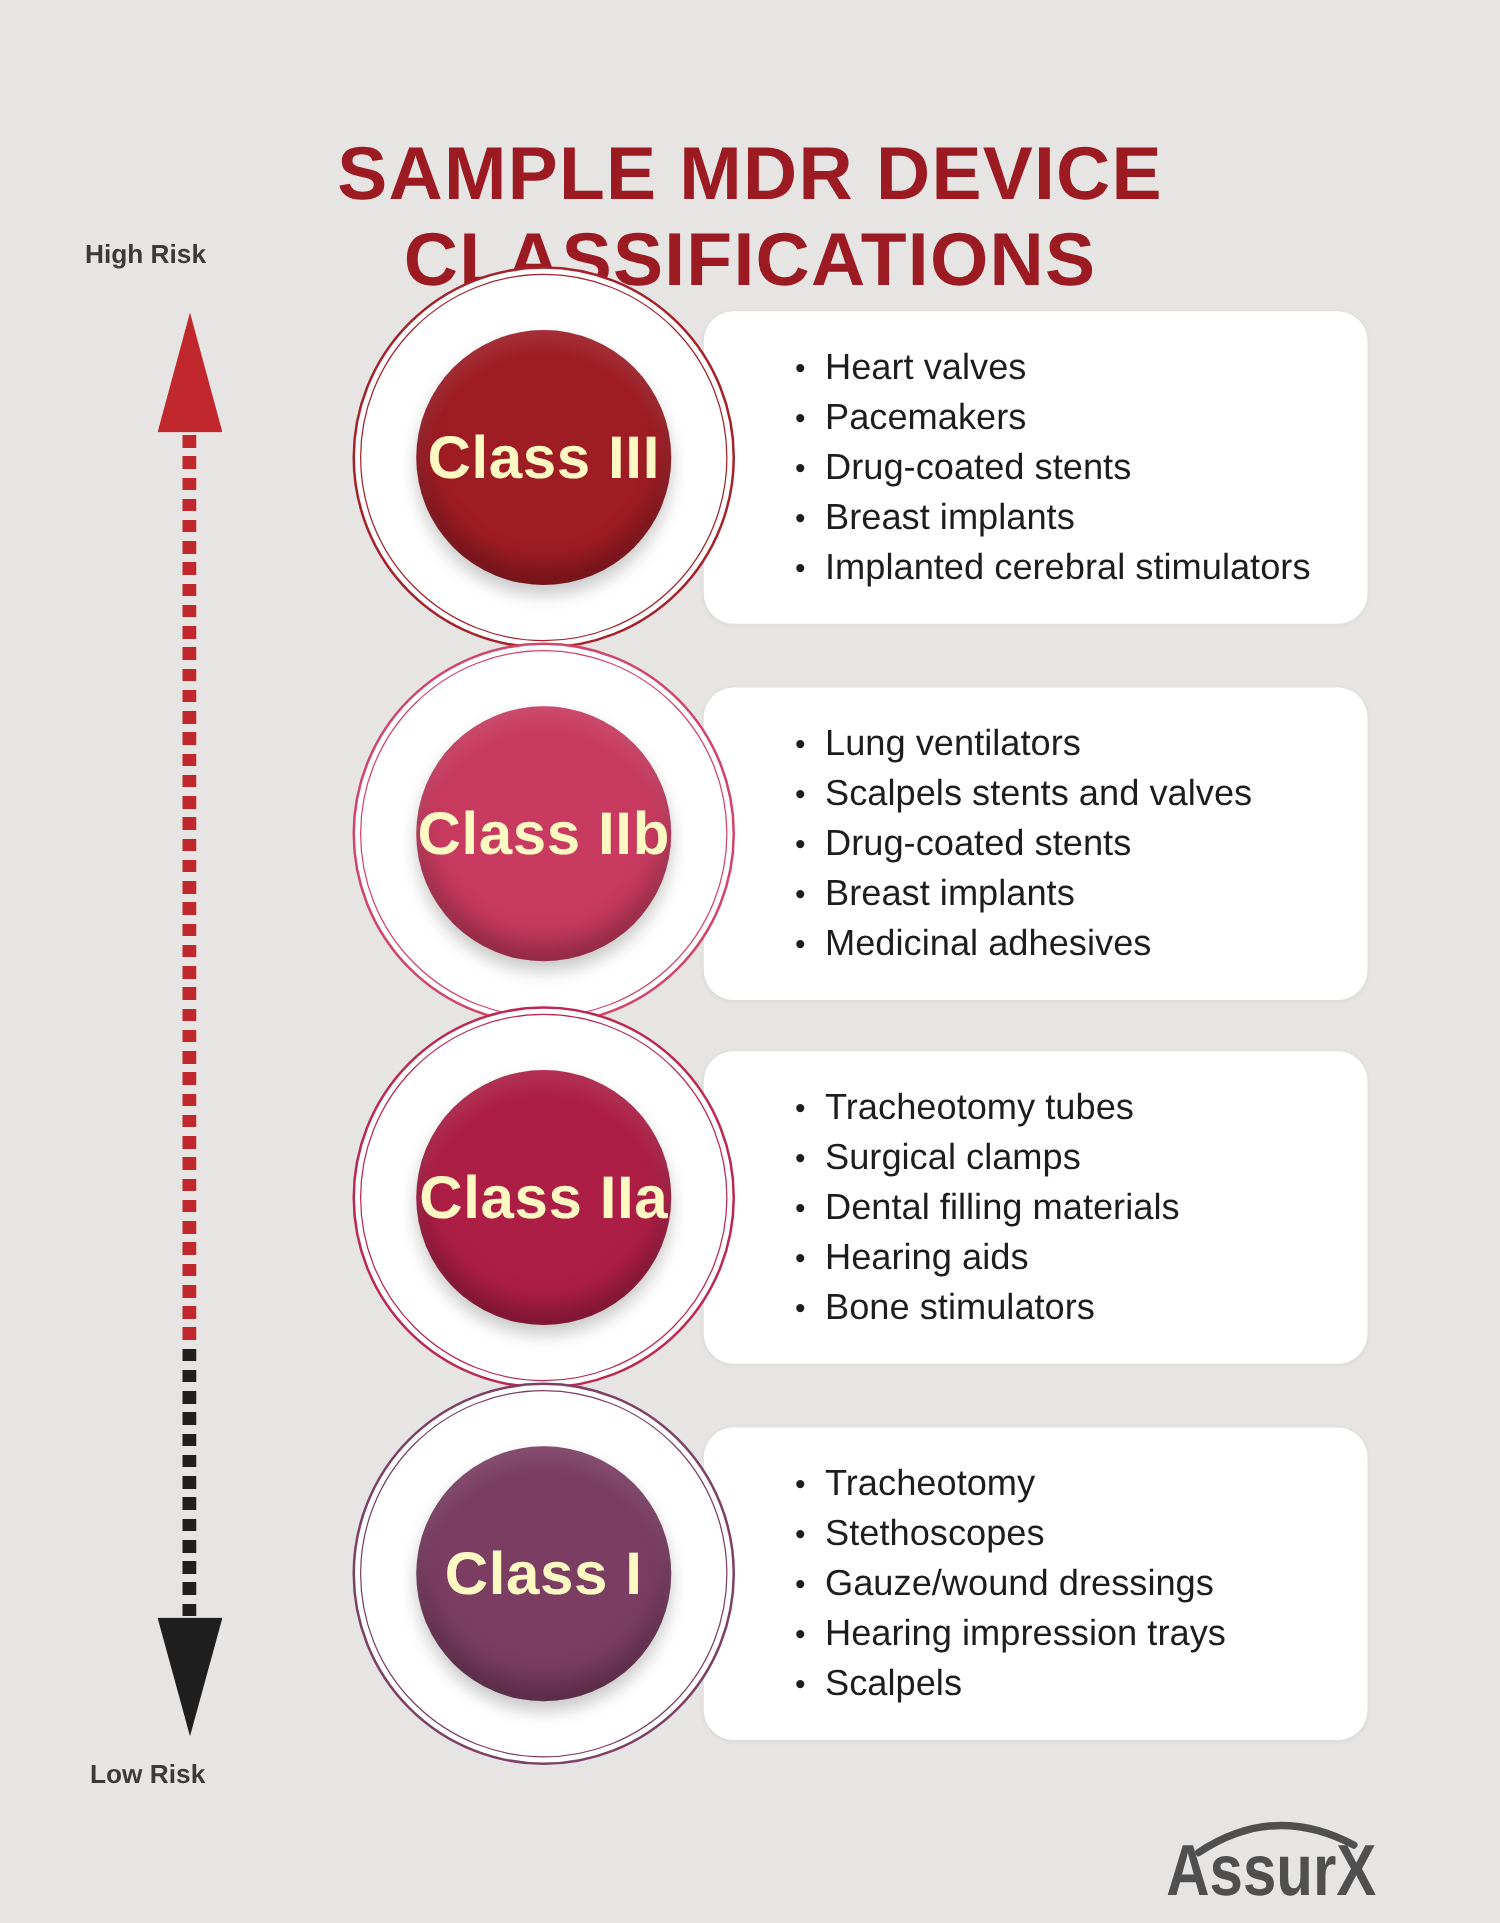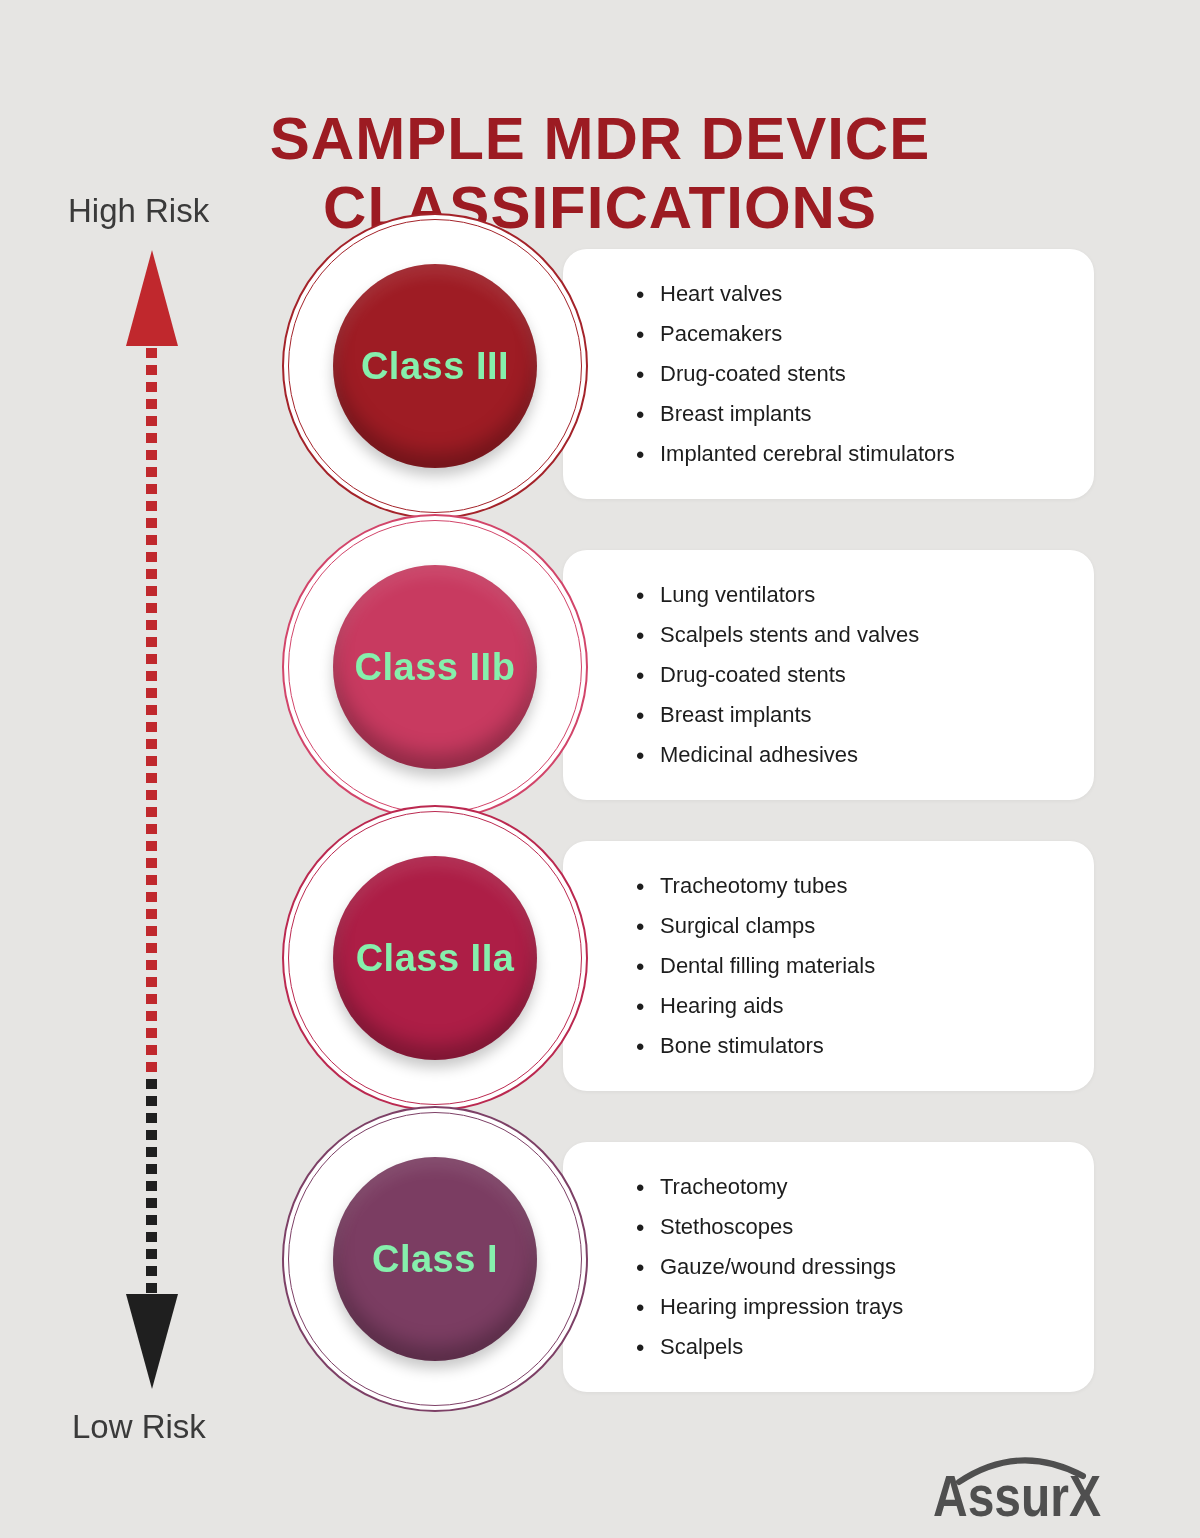--- a/index.html
+++ b/index.html
@@ -12,21 +12,21 @@
 
   
   .title{
     position:absolute;top:64px;left:0;width:100%;text-align:center;
     font-size:60px;font-weight:700;letter-spacing:1px;
     color:var(--title-c,#9c1b22);
   }
 
   
   .risk-label{
-    position:absolute;font-size:33px;font-weight:400;color:var(--risk-c,#3a3a3a);
+    position:absolute;font-size:21px;font-weight:700;color:var(--risk-c,#3a3a3a);
   }
   .risk-high{left:68px;top:192px;}
   .risk-low{left:72px;top:1408px;}
 
   .tri{position:absolute;left:126px;width:52px;}
   .tri-up{
     top:250px;height:96px;background:var(--arrow-red,#c0282d);
     clip-path:polygon(50% 0,100% 100%,0 100%);
   }
   .tri-down{
@@ -53,21 +53,21 @@
   .panel{
     position:absolute;left:563px;top:36px;width:531px;height:250px;
     background:var(--panel-bg,#fff);border-radius:24px;
     box-shadow:0 1px 4px rgba(0,0,0,.05);
     display:flex;align-items:center;z-index:1;
   }
   .device-list{
     list-style:none;margin:0;padding:0 10px 0 97px;
   }
   .device-list li{
-    position:relative;font-size:22px;line-height:40px;
+    position:relative;font-size:29px;line-height:40px;
     color:var(--text-c,#1d1d1d);
   }
   .device-list li::before{
     content:"•";position:absolute;left:-24px;top:1px;font-size:24px;
     color:var(--text-c,#1d1d1d);
   }
 
   .circle-outer{
     position:absolute;left:282px;top:0;width:306px;height:306px;border-radius:50%;
     background:#fff;border:2px solid var(--ring,#a4232a);
@@ -81,21 +81,21 @@
   .circle-inner{
     width:204px;height:204px;border-radius:50%;
     background:var(--c,#9e1c24);
     box-shadow:
       0 8px 14px rgba(0,0,0,.22),
       inset 0 10px 16px rgba(255,255,255,.10),
       inset 0 -14px 20px rgba(0,0,0,.28);
     display:flex;align-items:center;justify-content:center;
   }
   .class-label{
-    color:#86efac;font-size:38px;font-weight:700;letter-spacing:.5px;
+    color:#fef9c3;font-size:48px;font-weight:700;letter-spacing:.5px;
   }
 
   
   .logo{position:absolute;left:931px;top:1450px;width:172px;height:74px;}
 </style>
 </head>
 <body style="--bg: #e6e5e3; --title-c: #9c1b22; --risk-c: #3a3a3a; --arrow-red: #c0282d; --arrow-black: #1f1f1f; --panel-bg: #ffffff; --text-c: #1d1d1d;">
 
 <div class="stage">
 

